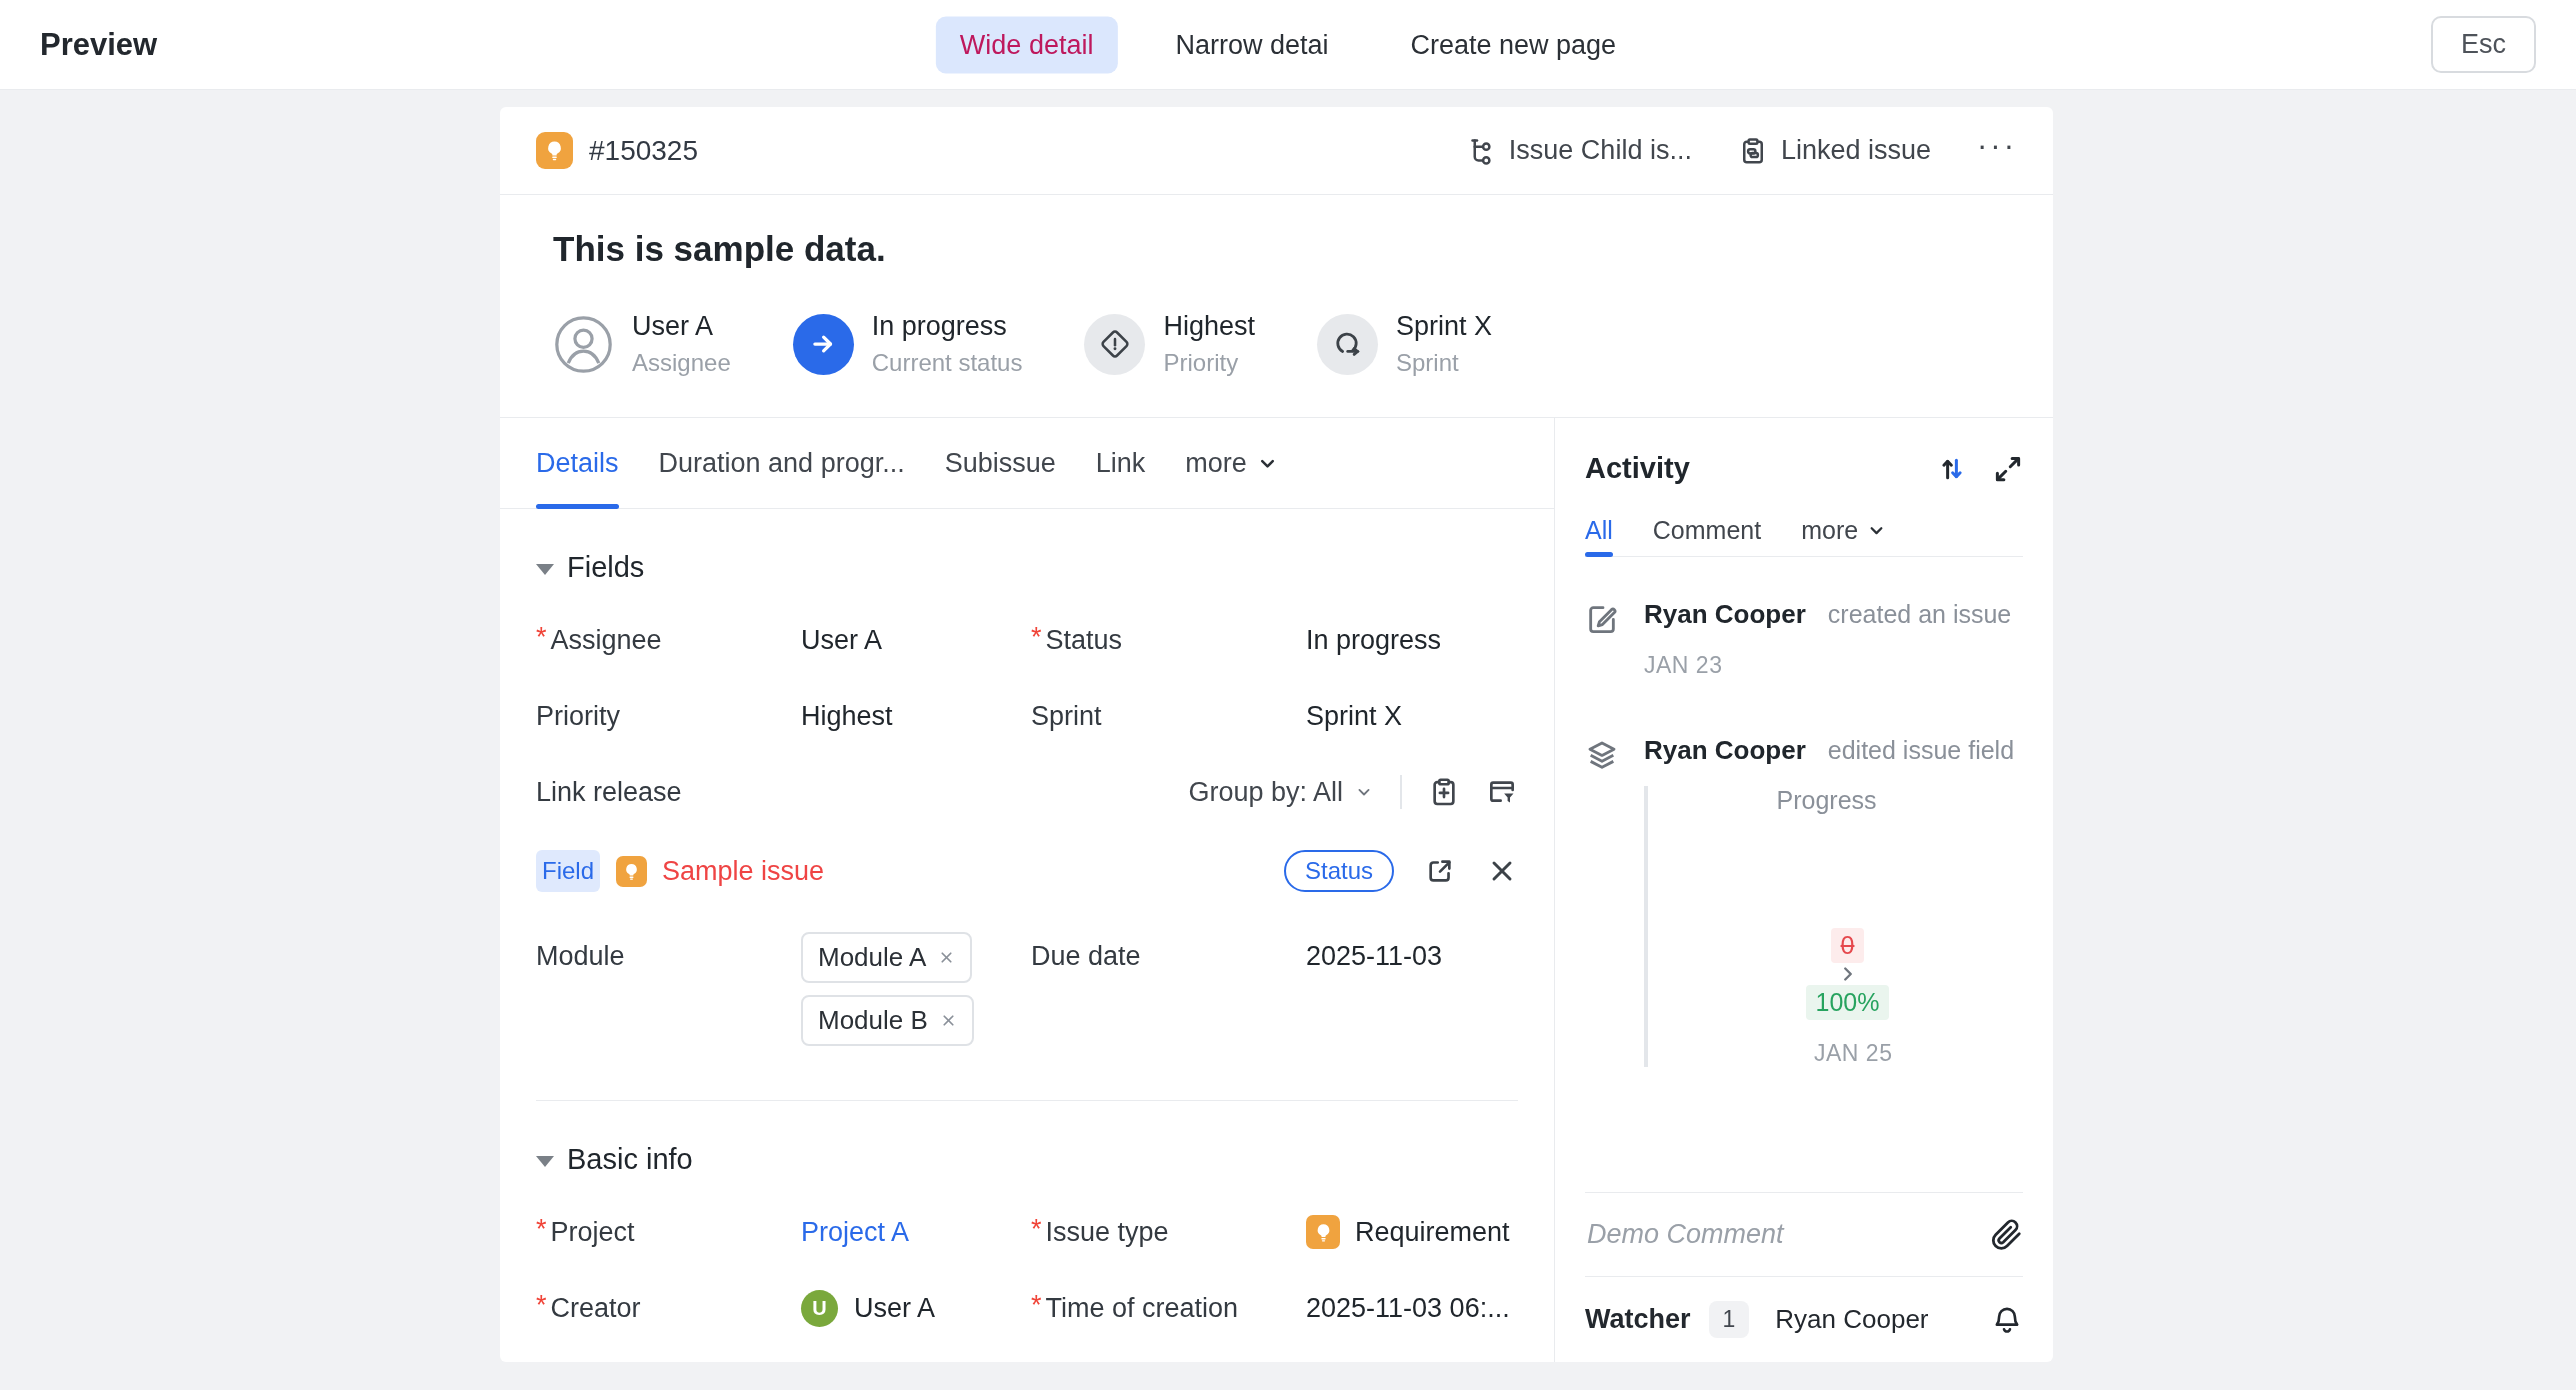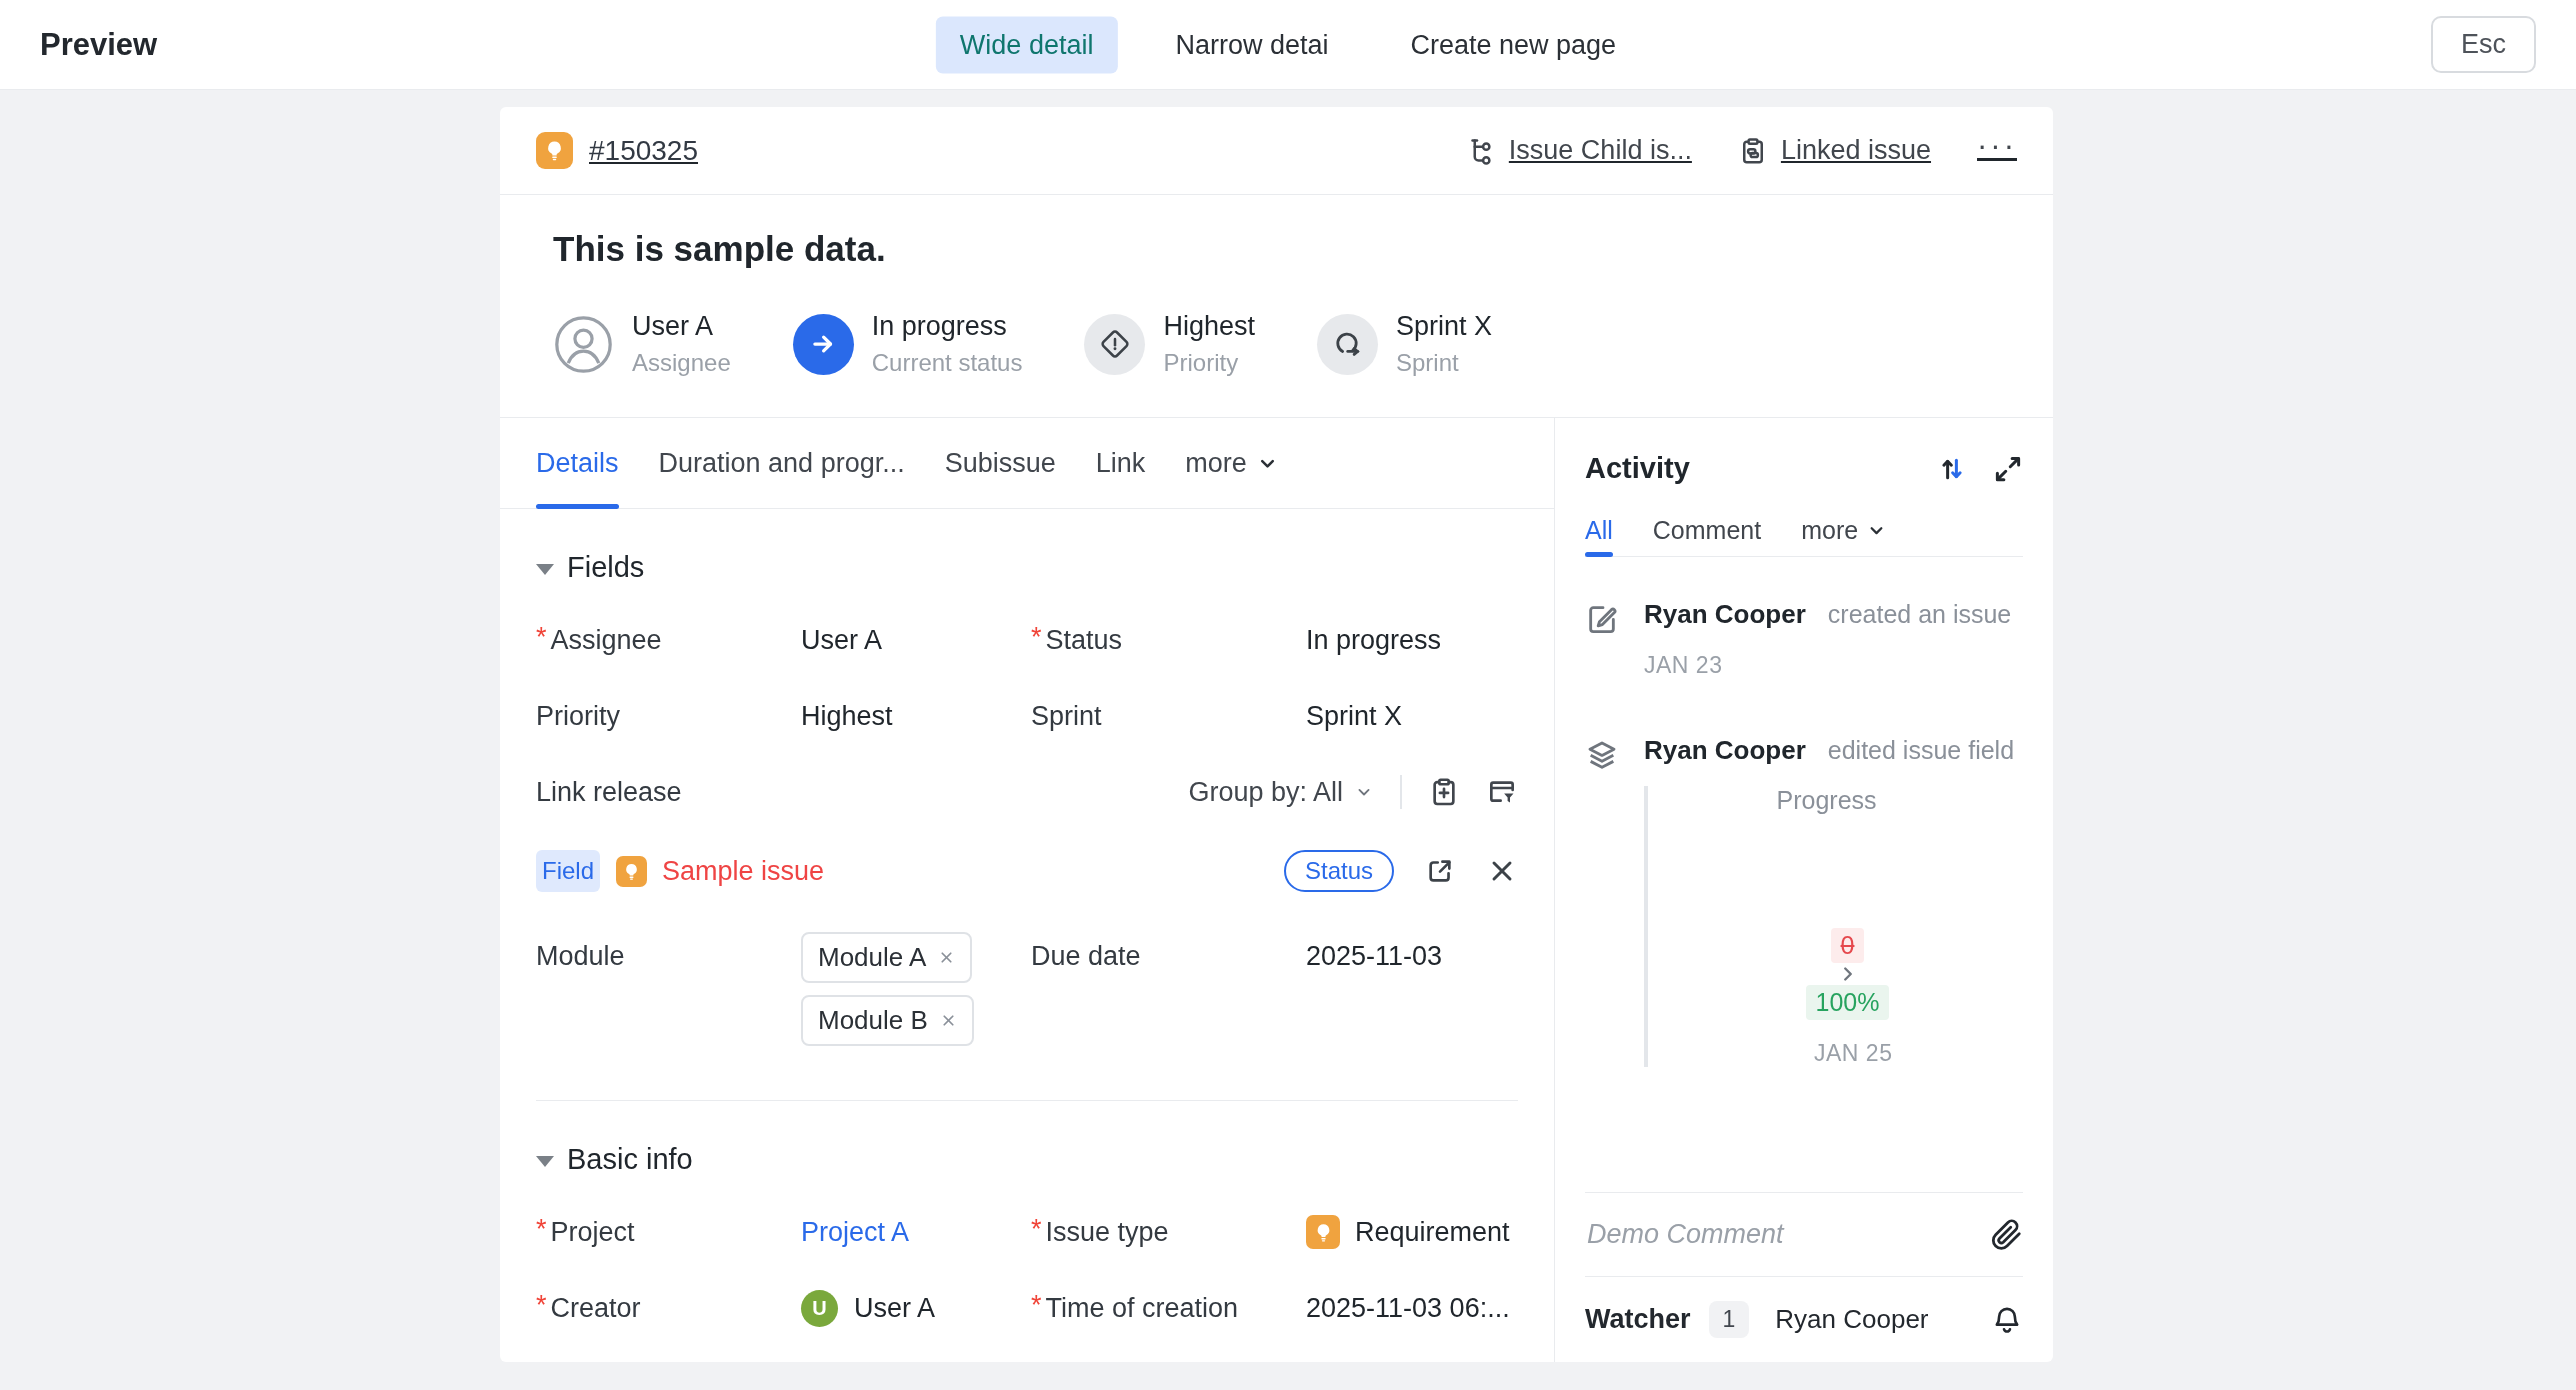--- a/index.html
+++ b/index.html
@@ -11,31 +11,31 @@
   }
   svg { display:block; }
 
   
   .topbar { height:90px; background:#fff; border-bottom:1px solid #e9ebee;
     display:flex; align-items:center; padding:0 40px; position:relative; }
   .topbar-title { font-size:31px; font-weight:600; color:#23282e; }
   .mode-tabs { position:absolute; left:50%; top:50%; transform:translate(-50%,-50%);
     display:flex; align-items:center; gap:34px; }
   .mode-tab { font-size:27px; color:#2b3036; padding:13px 24px; border-radius:10px; white-space:nowrap; }
-  .mode-tab.active { background:#dbe7fd; color:#0f766e;border-radius:7px; }
+  .mode-tab.active { background:#dbe7fd; color:#be185d; }
   .esc-btn { margin-left:auto; font-size:27px; color:#4e535a; background:#fff;
     border:2px solid #d8dbdf; border-radius:10px; padding:11px 28px; }
 
   
   .canvas { position:relative; height:1301px; }
   .card { position:absolute; left:500px; top:17px; width:1553px; height:1255px;
     background:#fff; border-radius:6px; display:flex; flex-direction:column; overflow:hidden; }
 
   .card-header { flex:0 0 88px; display:flex; align-items:center; padding:0 36px;
-    border-bottom:1px solid #e9ebee;text-decoration:underline; }
+    border-bottom:1px solid #e9ebee; }
   .bulb { width:37px; height:37px; border-radius:9px; background:#f0a33f;
     display:flex; align-items:center; justify-content:center; flex:0 0 auto; }
   .bulb.small { width:31px; height:31px; border-radius:7px; }
   .issue-id { font-size:28px; color:#323943; margin-left:16px; }
   .header-actions { margin-left:auto; display:flex; align-items:center; gap:46px; color:#41464d; }
   .action { display:flex; align-items:center; gap:13px; font-size:27px; white-space:nowrap; }
   .dots { font-size:31px; letter-spacing:3px; color:#41464d; line-height:1; padding-bottom:10px; }
 
   .title-block { flex:0 0 auto; padding:34px 36px 0 53px; }
   .issue-title { font-size:35px; font-weight:600; color:#20262c; margin:0 0 42px 0; }

